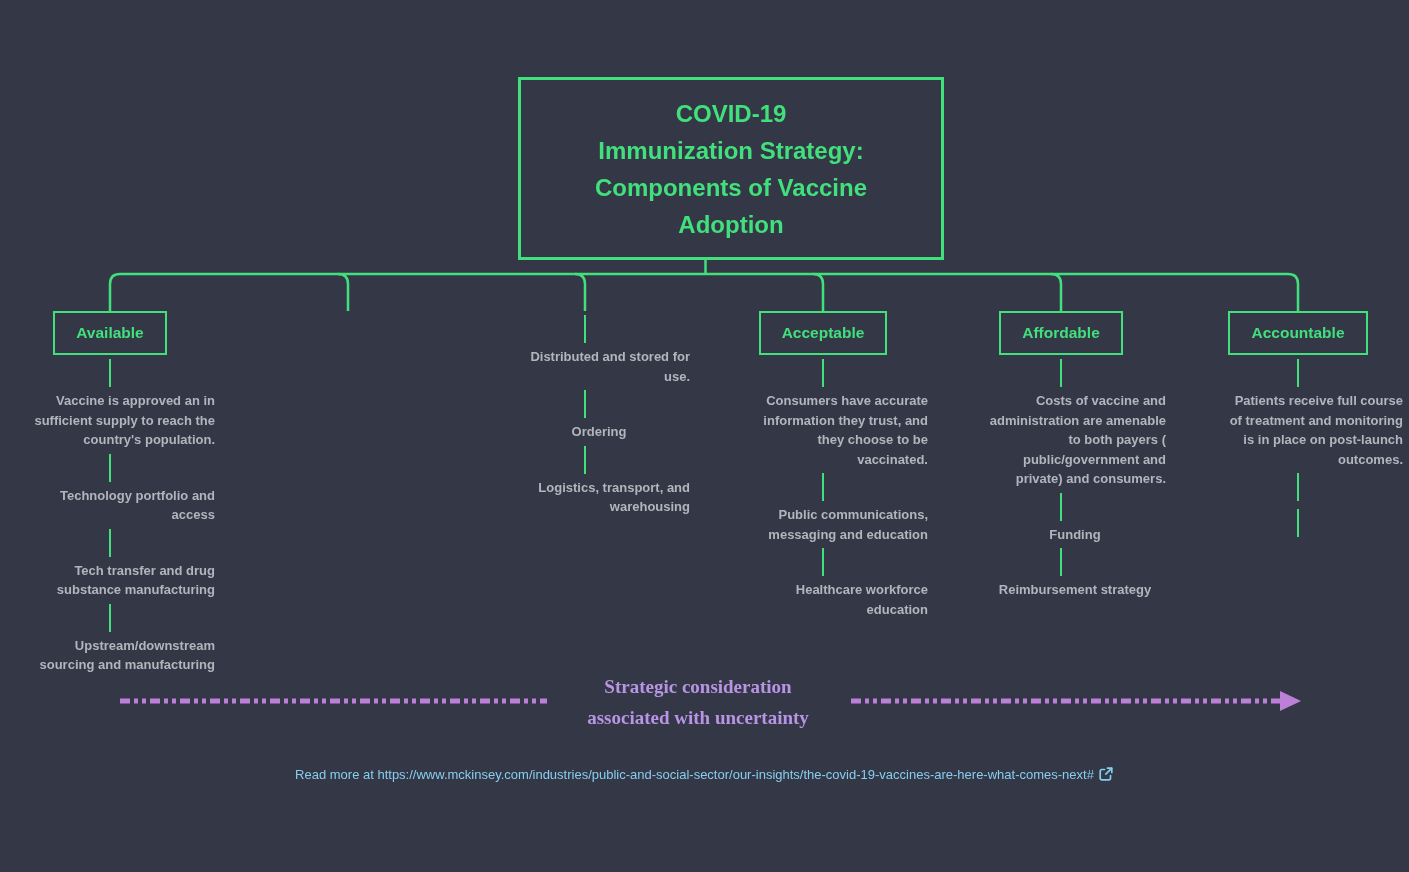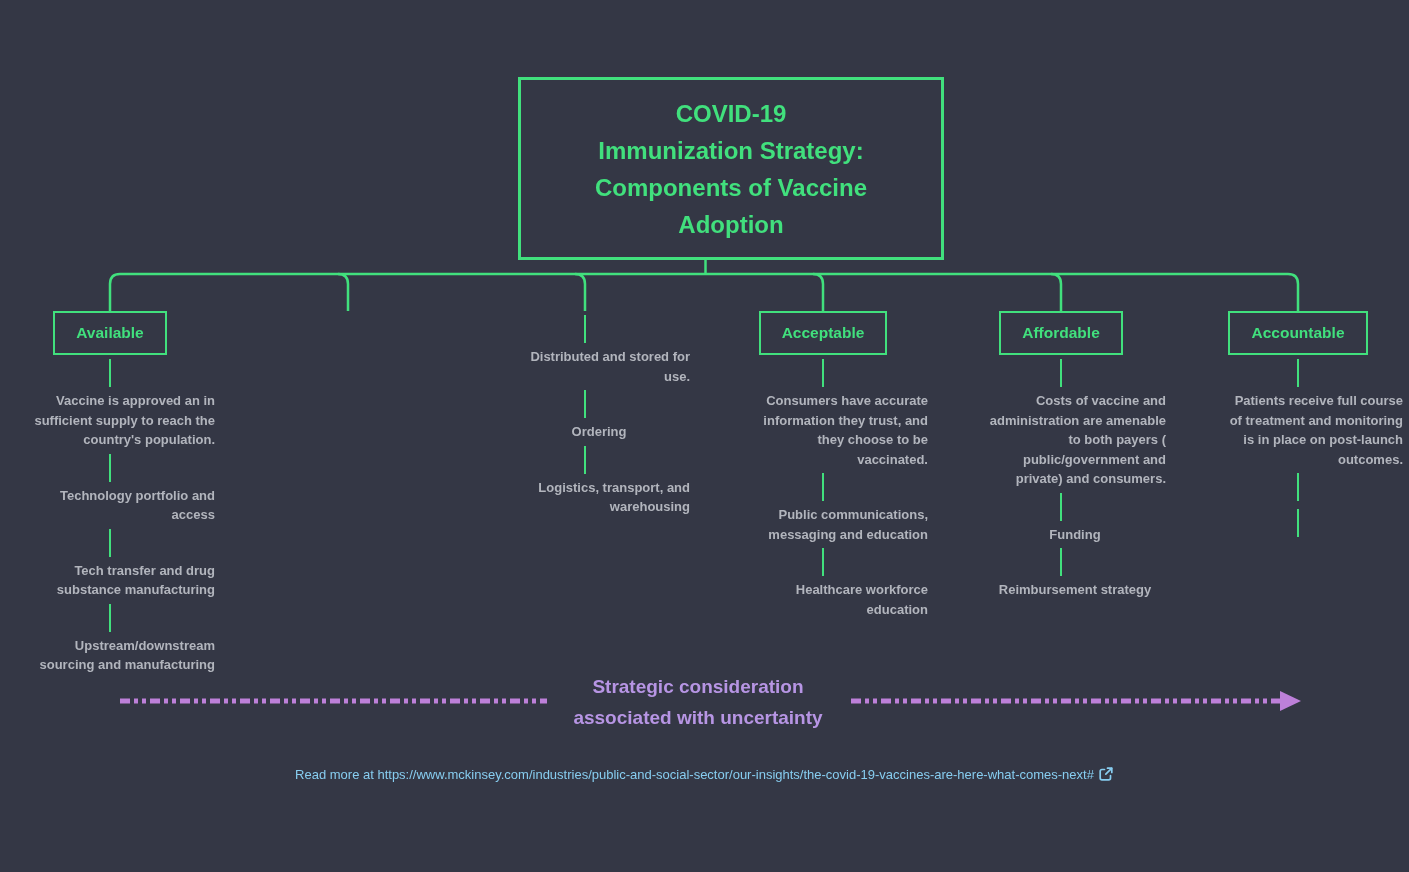--- a/index.html
+++ b/index.html
@@ -76,20 +76,21 @@
 
   
   .annotation {
     position: absolute;
     left: 698px; top: 671px;
     transform: translateX(-50%);
     color: var(--purple-text);
     font-size: 19px; font-weight: bold;
     line-height: 31px; text-align: center;
     white-space: pre-line;
+    font-family: Liberation Serif, serif;
   }
 
   
   .footer {
     position: absolute;
     left: 0; top: 766px; width: 1409px;
     display: flex; align-items: center; justify-content: center;
     gap: 4px;
   }
   .footer a {

